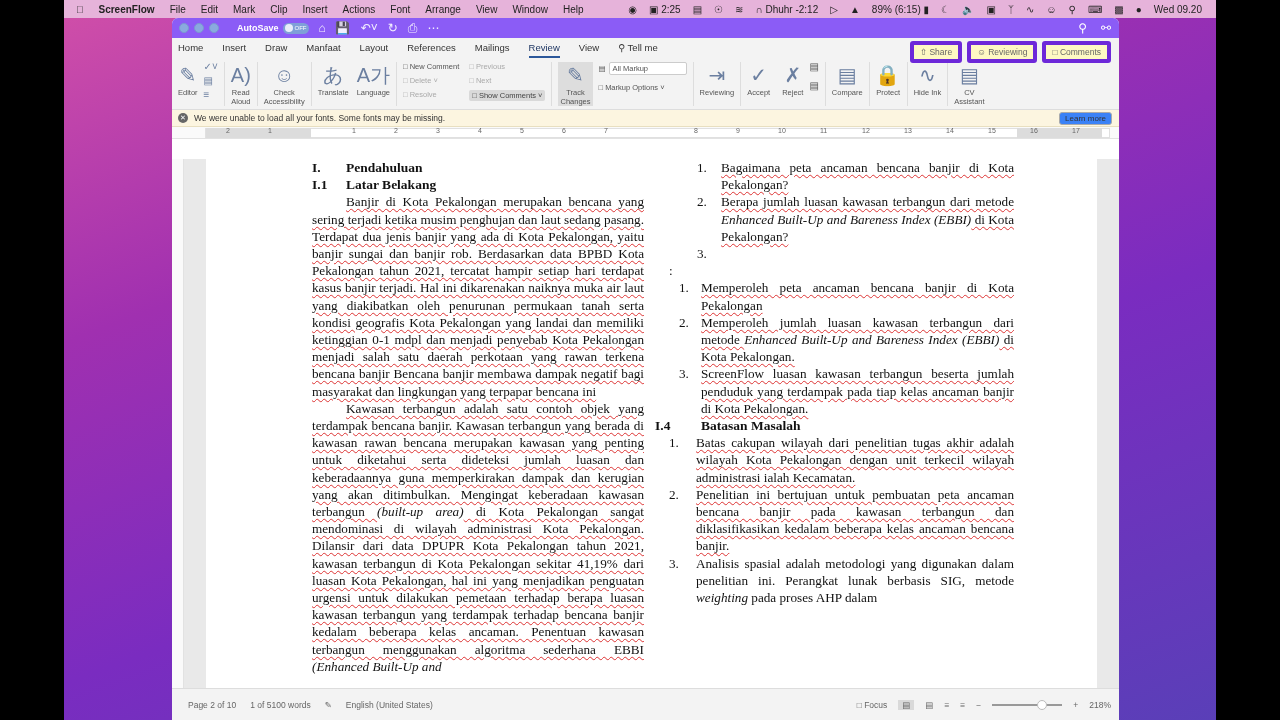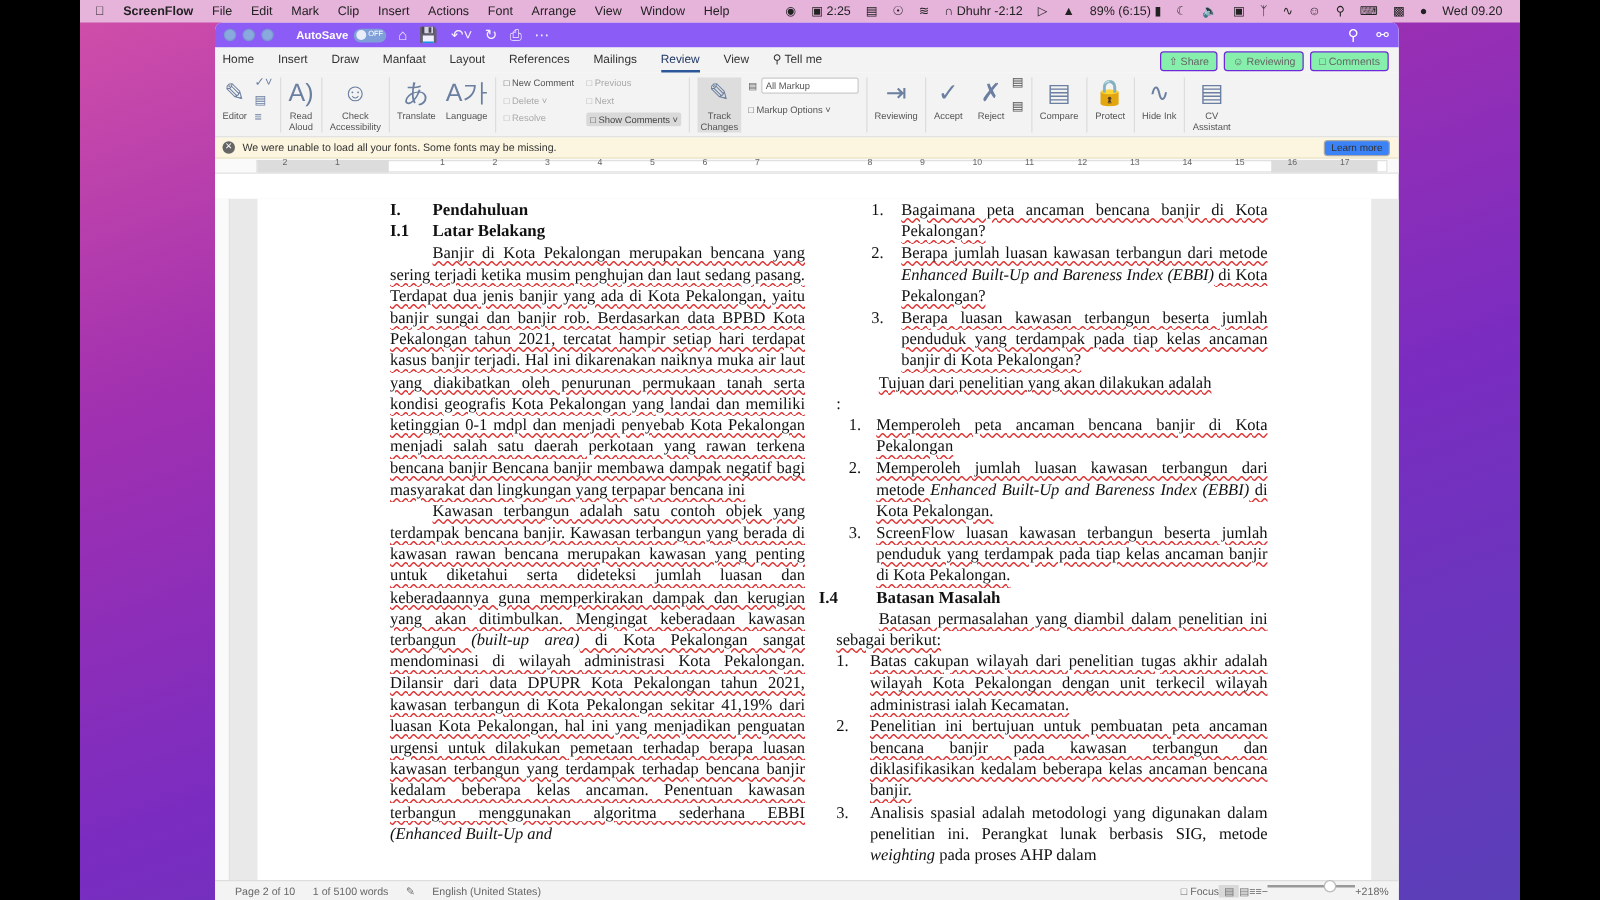--- a/index.html
+++ b/index.html
@@ -16,21 +16,21 @@
 .toggle{margin-left:4px;width:26px;height:11px;border-radius:6px;background:#7f9fd8;font-size:6px;display:flex;align-items:center;padding-left:2px;gap:2px}
 .toggle .knob{width:8px;height:8px;border-radius:50%;background:#e8eef9}
 .tbicon{margin-left:10px;font-size:12px;opacity:.9}
 .doc-title{position:absolute;left:0;right:0;text-align:center;font-weight:bold;font-size:10px;pointer-events:none}
 .tb-right{position:absolute;right:8px;top:3px;display:flex;gap:14px;font-size:12px}
 #tabs{height:20px;background:#f3f3f3;display:flex;align-items:center;font-size:9.5px;color:#333;padding-left:6px;position:relative}
 #tabs .tab{margin-right:19px;position:relative;height:20px;line-height:20px}
 #tabs .tab.active{color:#1f3763;font-weight:normal}
 #tabs .tab.active:after{content:"";position:absolute;left:0;right:0;bottom:0;height:2px;background:#2b579a}
 #tabs .tab-right{position:absolute;right:8px;top:3px;display:flex;gap:5px}
-.pill{border:1px solid #6d28d9;border-radius:3px;font-size:8.5px;padding:2px 6px;background:#86efac;color:#666}
+.pill{border:4px solid #6d28d9;border-radius:3px;font-size:8.5px;padding:2px 6px;background:#fef9c3;color:#666}
 #ribbon{height:52px;background:#f3f3f3;border-bottom:1px solid #ddd;display:flex;align-items:flex-start;padding-top:4px;font-size:7.5px;color:#555}
 .rg{display:flex;flex-direction:column;align-items:center;text-align:center;line-height:9px}
 .rg .ic{font-size:20px;color:#6b7fa0;height:26px;line-height:26px}
 .sep{width:1px;height:44px;background:#ddd;margin:0 6px}
 .small-list{display:flex;flex-direction:column;gap:5px;font-size:7.5px;text-align:left;line-height:9px}
 .small-list .dis{color:#aaa}
 .showc{background:#d9d9d9;padding:1px 3px;border-radius:2px;color:#444}
 .dropdown{border:1px solid #ccc;background:#fff;width:78px;height:13px;padding-left:3px;font-size:7.5px;line-height:11px;border-radius:2px}
 #notice{height:17px;background:#fcf5e0;border-bottom:1px solid #e8dfc0;display:flex;align-items:center;font-size:8.5px;color:#333;padding-left:6px;position:relative}
 #notice .x{width:10px;height:10px;border-radius:50%;background:#666;color:#fff;font-size:7px;text-align:center;line-height:10px;margin-right:6px}
@@ -44,23 +44,23 @@
 #page{position:absolute;left:34px;top:0;width:891px;height:552px;background:#fff}
 .col{position:absolute;top:0;font-family:"Liberation Serif",serif;font-size:13.2px;line-height:17.2px;color:#111}
 .col p{text-align:justify}
 .h{font-weight:bold;font-size:13.5px;display:flex}
 .h .n{display:inline-block;width:34px}
 .ind{text-indent:34px}
 .u{text-decoration:underline;text-decoration-style:wavy;text-decoration-color:#d33;text-underline-offset:2px;text-decoration-thickness:1px}
 .li{display:flex}
 .li .n{flex:0 0 auto}
 .li .t{flex:1;text-align:justify}
-#statusbar{position:absolute;left:0;bottom:0;width:947px;height:16px;background:#f3f3f3;border-top:1px solid #ddd;display:flex;align-items:center;font-size:8.5px;color:#666;padding-left:16px}
+#statusbar{position:absolute;left:0;bottom:0;width:947px;height:32px;background:#f3f3f3;border-top:1px solid #ddd;display:flex;align-items:center;font-size:8.5px;color:#666;padding-left:16px}
 #statusbar .s{margin-right:14px}
-#statusbar .r{margin-left:auto;display:flex;padding-right:8px}
+#statusbar .r{margin-left:auto;display:flex;align-items:center;gap:11px;padding-right:8px}
 .slider{width:70px;height:2px;background:#999;position:relative}
 .slider .k{position:absolute;left:45px;top:-4px;width:10px;height:10px;border-radius:50%;background:#fff;border:1px solid #bbb}
 .viewbtn{background:#d9d9d9;padding:0 4px}
 </style>
 </head>
 <body>
 
 <div id="desktop"></div>
 
 <div id="menubar">
@@ -288,41 +288,38 @@
         <div class="li" style="padding-left:28px">
             <span class="n" style="width:24px">1.</span>
             <span class="t u">Bagaimana peta ancaman bencana banjir di Kota Pekalongan?</span>
           </div>
         <div class="li" style="padding-left:28px">
             <span class="n" style="width:24px">2.</span>
             <span class="t"><span class="u">Berapa jumlah luasan kawasan terbangun dari metode </span><i>Enhanced Built-Up and Bareness Index (EBBI)</i><span class="u"> di Kota Pekalongan?</span></span>
           </div>
         <div class="li" style="padding-left:28px">
             <span class="n" style="width:24px">3.</span>
-            <span class="t u">Berapa luasan kawasan terbangun beserta jumlah penduduk yang terdampak pada tiap kelas ancaman banjir di Kota Pekalongan?</span>
-          </div>
-        <p class="ind u">Tujuan dari penelitian yang akan dilakukan adalah</p>
+          </div>
         <p style="margin-bottom:0">:</p>
         <div class="li" style="padding-left:10px">
             <span class="n" style="width:22px">1.</span>
             <span class="t u">Memperoleh peta ancaman bencana banjir di Kota Pekalongan</span>
           </div>
         <div class="li" style="padding-left:10px">
             <span class="n" style="width:22px">2.</span>
             <span class="t"><span class="u">Memperoleh jumlah luasan kawasan terbangun dari metode </span><i>Enhanced Built-Up and Bareness Index (EBBI)</i><span class="u"> di Kota Pekalongan.</span></span>
           </div>
         <div class="li" style="padding-left:10px">
             <span class="n" style="width:22px">3.</span>
             <span class="t u">ScreenFlow luasan kawasan terbangun beserta jumlah penduduk yang terdampak pada tiap kelas ancaman banjir di Kota Pekalongan.</span>
           </div>
         <div class="h" style="margin-left:-14px">
             <span class="n" style="width:46px">I.4</span>
             <span>Batasan Masalah</span>
           </div>
-        <p class="ind u">Batasan permasalahan yang diambil dalam penelitian ini sebagai berikut:</p>
         <div class="li">
             <span class="n" style="width:27px">1.</span>
             <span class="t u">Batas cakupan wilayah dari penelitian tugas akhir adalah wilayah Kota Pekalongan dengan unit terkecil wilayah administrasi ialah Kecamatan.</span>
           </div>
         <div class="li">
             <span class="n" style="width:27px">2.</span>
             <span class="t u">Penelitian ini bertujuan untuk pembuatan peta ancaman bencana banjir pada kawasan terbangun dan diklasifikasikan kedalam beberapa kelas ancaman bencana banjir.</span>
           </div>
         <div class="li">
             <span class="n" style="width:27px">3.</span>

